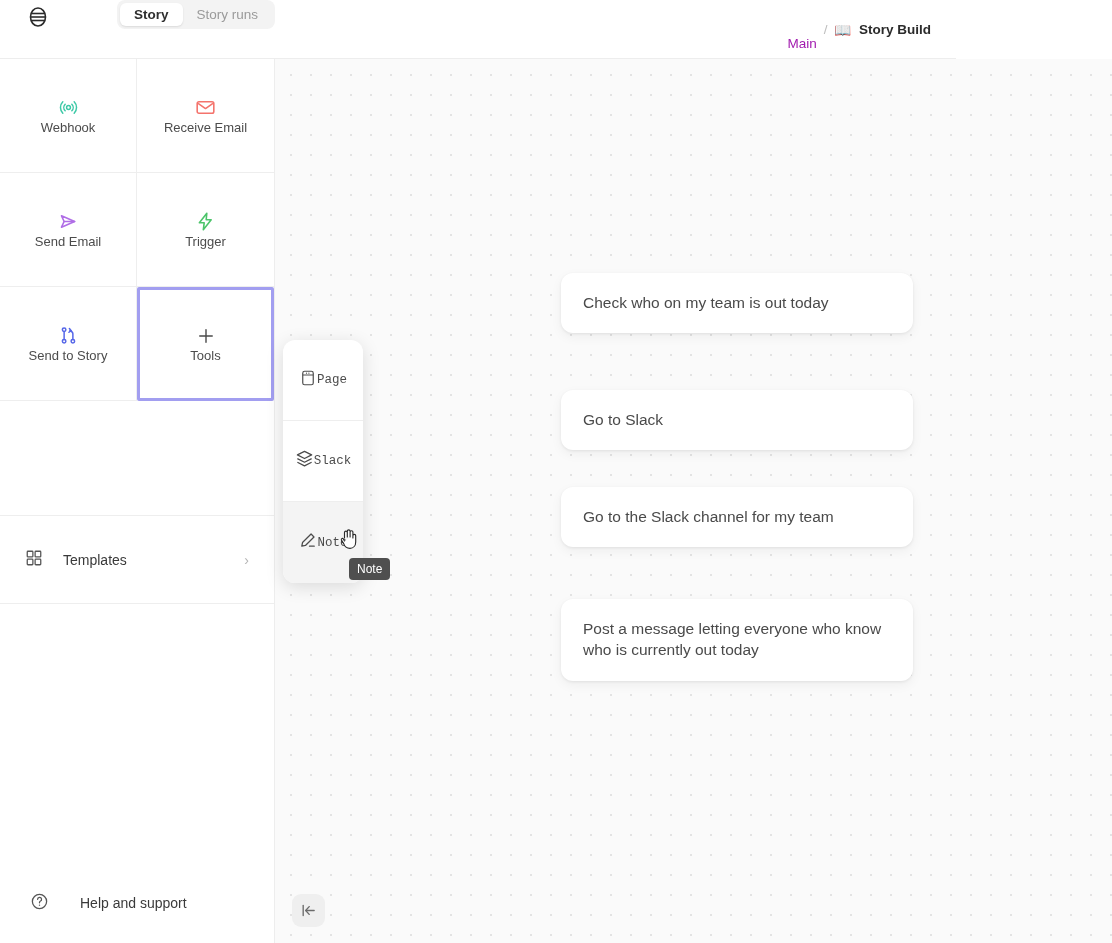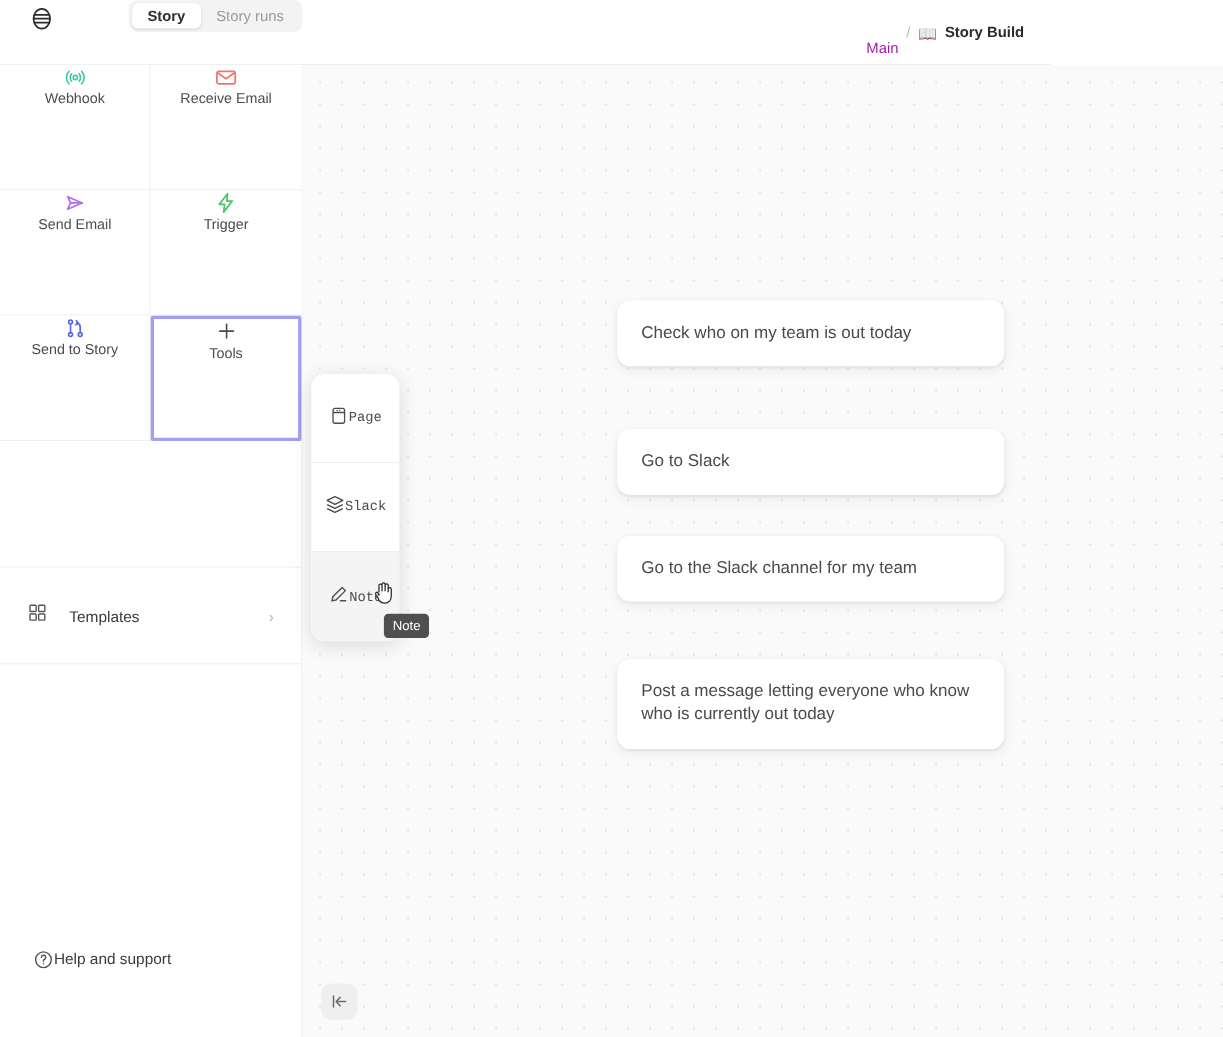--- a/index.html
+++ b/index.html
@@ -49,21 +49,21 @@
     position: absolute; left: 0; top: 59px; width: 275px; height: 884px;
     background: #ffffff; border-right: 1px solid #ededed;
   }
   .tool-grid {
     display: grid; grid-template-columns: 1fr 1fr;
     grid-template-rows: repeat(4, 114px);
     border-bottom: 1px solid #eeeeee;
   }
   .tool-cell {
     position: relative; display: flex; flex-direction: column;
-    align-items: center; justify-content: flex-start; gap: 1px;
+    align-items: center; justify-content: center; gap: 1px;
     border-right: 1px solid #eeeeee; border-bottom: 1px solid #eeeeee;
     cursor: pointer; background: #fff;
   }
   .tool-cell:nth-child(2n) { border-right: none; }
   .tool-cell:nth-child(n+7) { border-bottom: none; }
   .tool-cell.selected {
     border: 3px solid #a29ef0; border-radius: 2px; z-index: 2;
   }
   .tool-label { font-size: 13px; color: #4c4c4c; }
   .tool-ico { height: 22px; display: flex; align-items: center; }
@@ -71,21 +71,21 @@
   .side-row {
     height: 88px; display: flex; align-items: center; padding: 0 25px;
     gap: 20px; border-bottom: 1px solid #eeeeee; cursor: pointer;
   }
   .side-row .lbl { font-size: 14px; color: #3a3a3a; flex: 1; }
   .side-row .chev { color: #b5b5b5; font-size: 14px; }
   .side-row.noborder { border-bottom: none; }
 
   .help-row {
     position: absolute; left: 0; bottom: 0; width: 275px; height: 80px;
-    display: flex; align-items: flex-start; padding: 0 30px; 
+    display: flex; align-items: center; padding: 0 30px; gap: 31px;
     cursor: pointer;
   }
   .help-row .lbl { font-size: 14px; color: #3a3a3a; }
 
   
   .popup {
     position: absolute; left: 283px; top: 340px; width: 80px; height: 243px;
     background: #ffffff; border-radius: 12px;
     box-shadow: 0 4px 18px rgba(0,0,0,.13); z-index: 20; overflow: hidden;
   }

